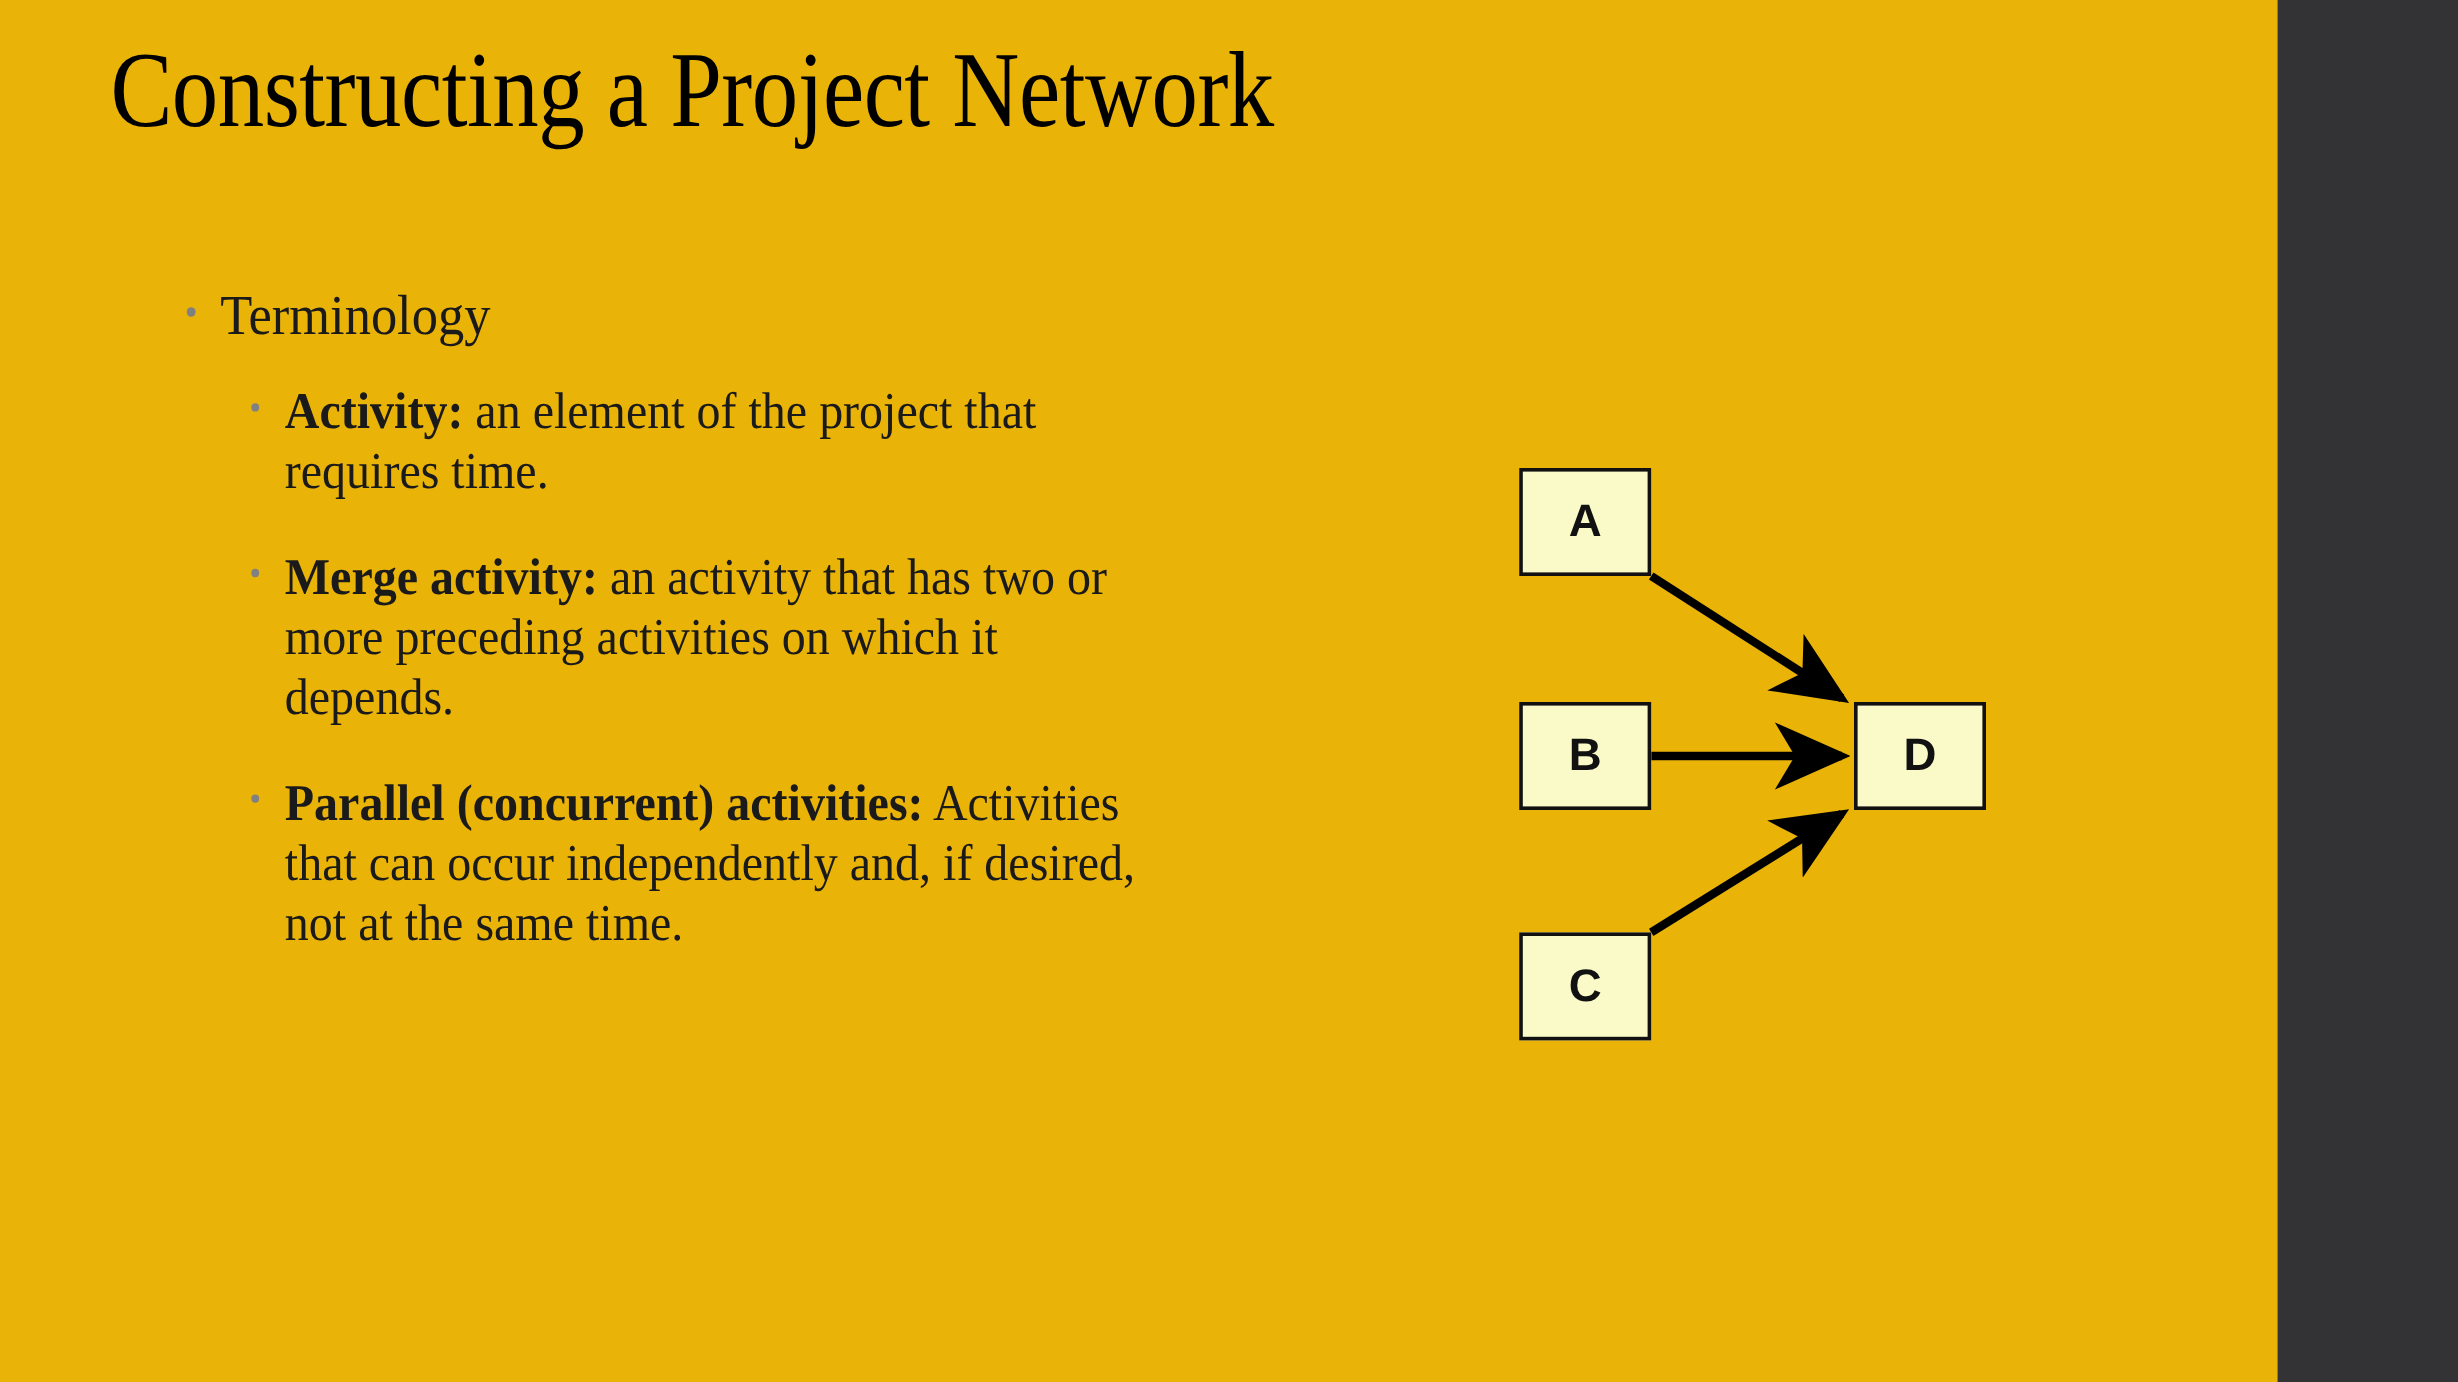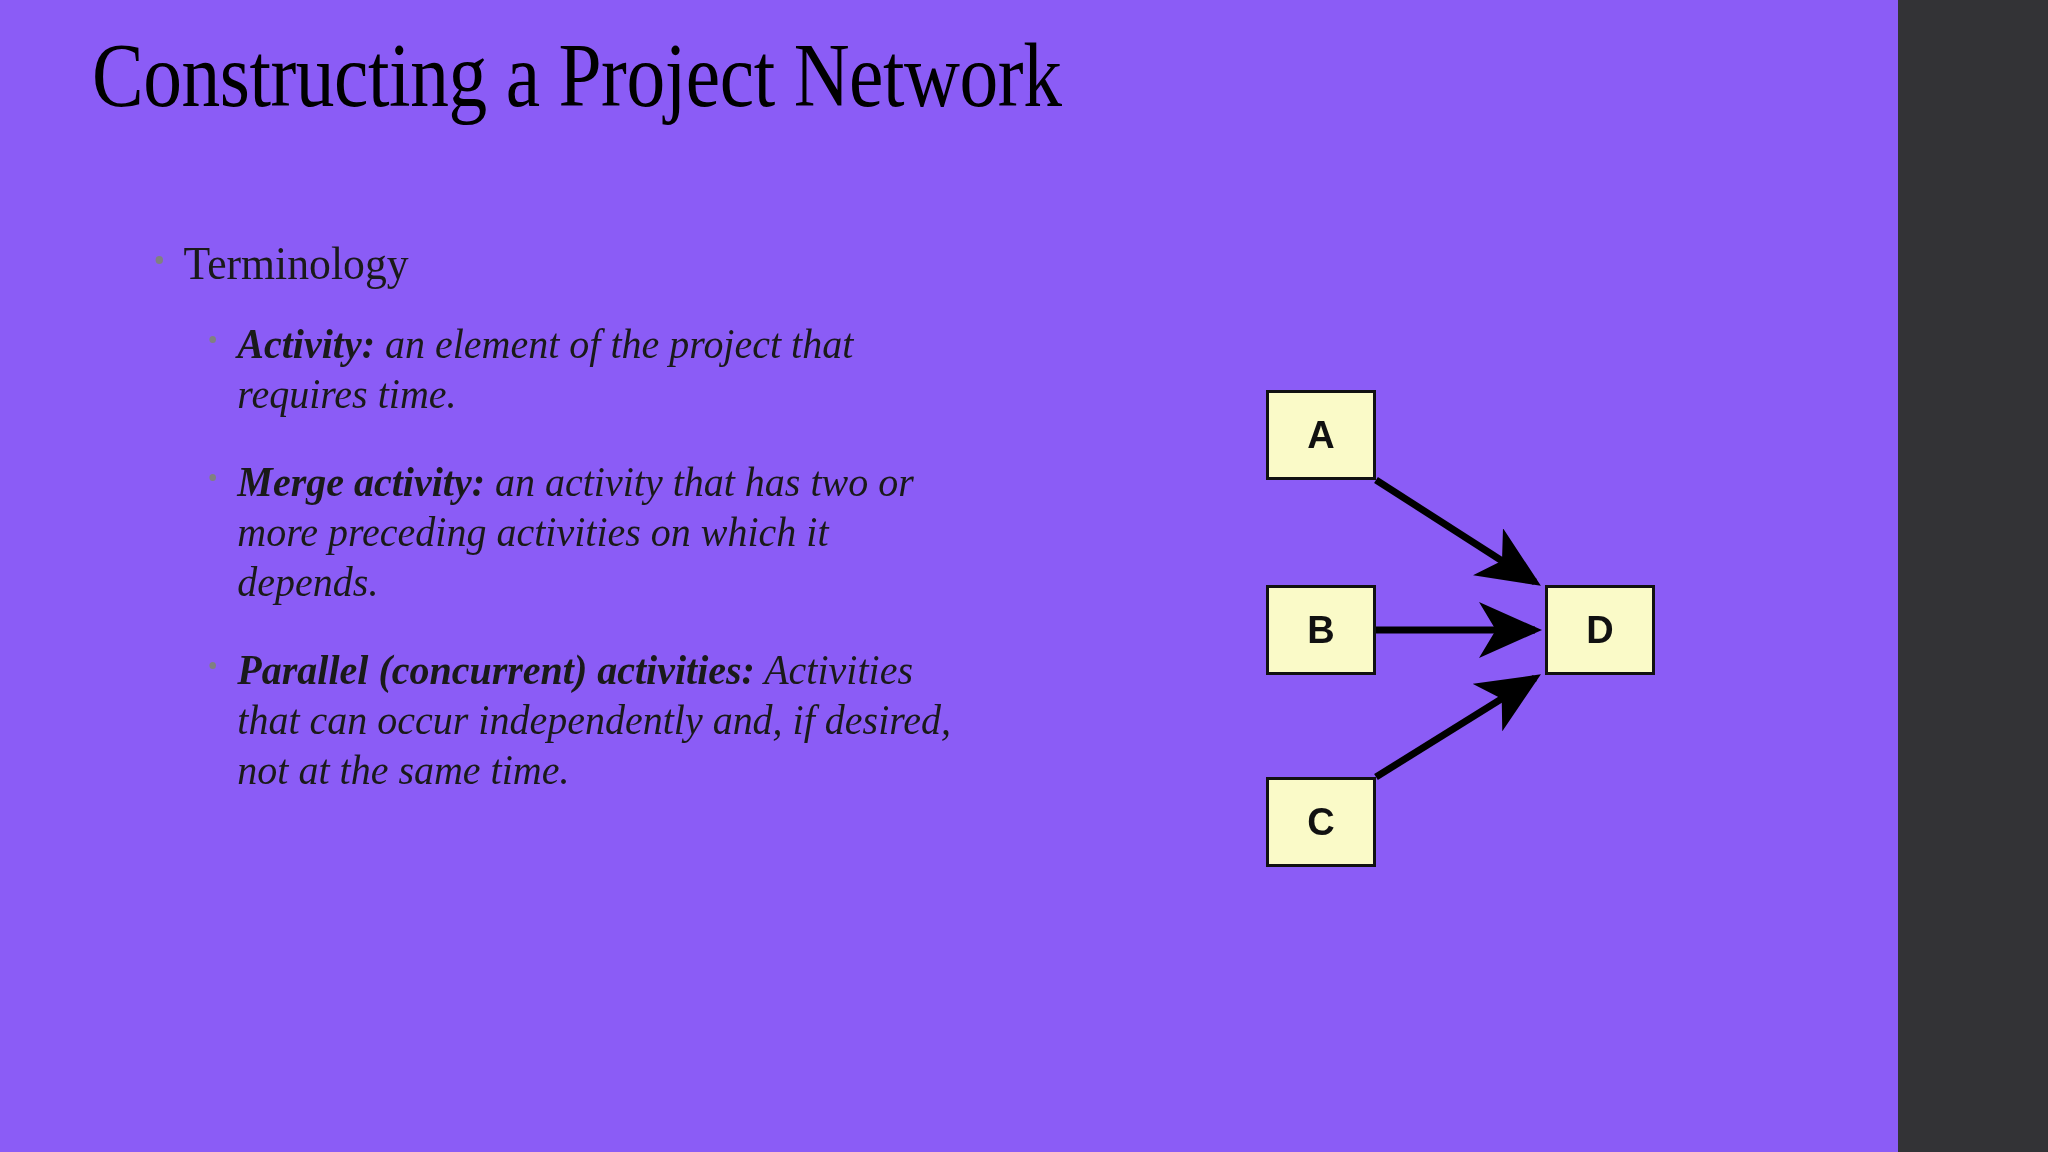--- a/index.html
+++ b/index.html
@@ -11,21 +11,21 @@
     width: 2048px;
     height: 1152px;
     overflow: hidden;
     font-family: "Liberation Serif", "DejaVu Serif", serif;
     position: relative;
   }
 
   .slide {
     position: absolute;
     inset: 0;
-    background: #8b5cf6;
+    background: #eab308;
   }
 
   
   .right-band {
     position: absolute;
     top: 0;
     left: 1898px;
     width: 150px;
     height: 1152px;
     background: #333336;
@@ -71,21 +71,20 @@
     left: 6px;
     top: 20px;
     width: 8px;
     height: 8px;
     border-radius: 50%;
     background: #808080;
   }
 
   .lvl2-group {
     margin-top: 28px;
-    font-style: italic;
   }
 
   .lvl2 {
     position: relative;
     margin-left: 52px;
     padding-left: 38px;
     font-size: 43px;
     line-height: 1.165;
     color: #1a1a1a;
     margin-bottom: 38px;

